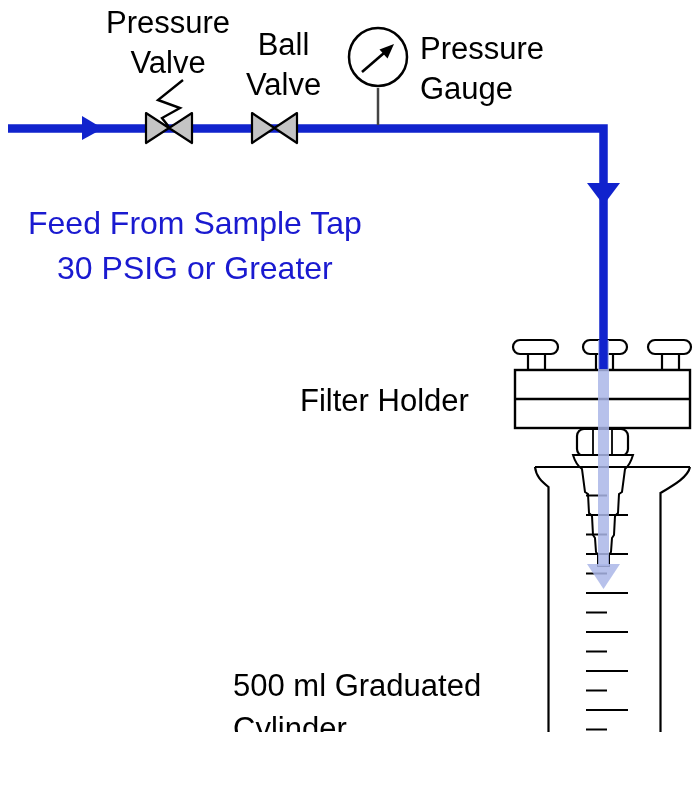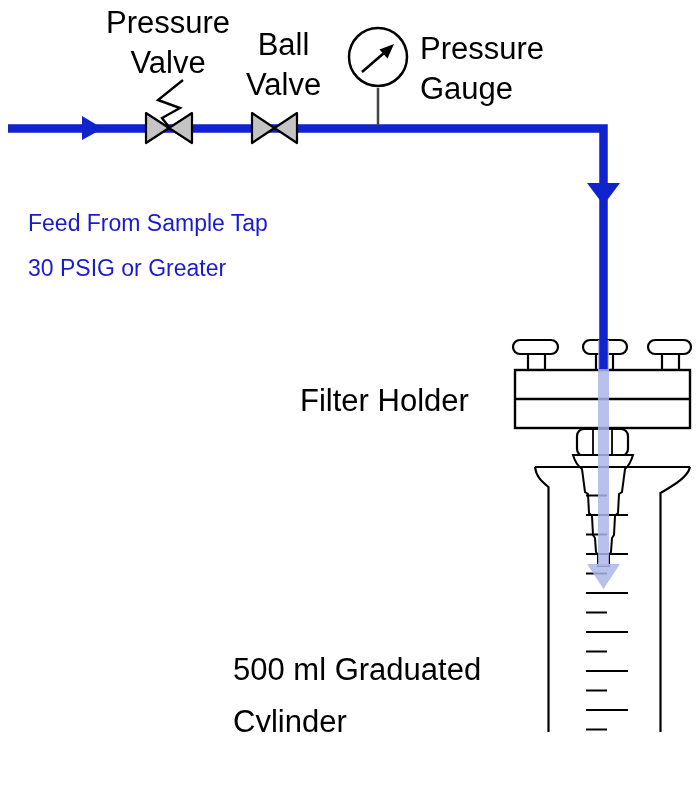--- a/index.html
+++ b/index.html
@@ -34,21 +34,22 @@
     line-height: 40px;
     color: #000000;
     white-space: pre-line;
     letter-spacing: 0px;
   }
   .lbl.center { text-align: center; }
   .lbl.right  { text-align: left; }
   #feed-label {
     color: var(--feed-text-blue);
     line-height: 45px;
-    font-size: 23px;
+    font-size: 32px;
+    text-align: center;
   }
 </style>
 </head>
 <body>
 
 <div id="canvas">
 
   <svg id="diagram-svg" width="700" height="800" viewBox="0 0 700 800">
 
     <g>
@@ -140,16 +141,16 @@
 Valve</div>
 
   <div class="lbl" style="left:420px; top:29px;">Pressure
 Gauge</div>
 
   <div class="lbl" id="feed-label" style="left:28px; top:201px;">Feed From Sample Tap
 30 PSIG or Greater</div>
 
   <div class="lbl right" style="left:300px; top:381px; width:201px;">Filter Holder</div>
 
-  <div class="lbl right" style="left:233px; top:644px; width:300px; line-height:52px;">500 ml Graduated
+  <div class="lbl right" style="left:233px; top:664px; width:300px; line-height:43px;">500 ml Graduated
 Cylinder</div>
 
 </div>
 
 </body></html>

